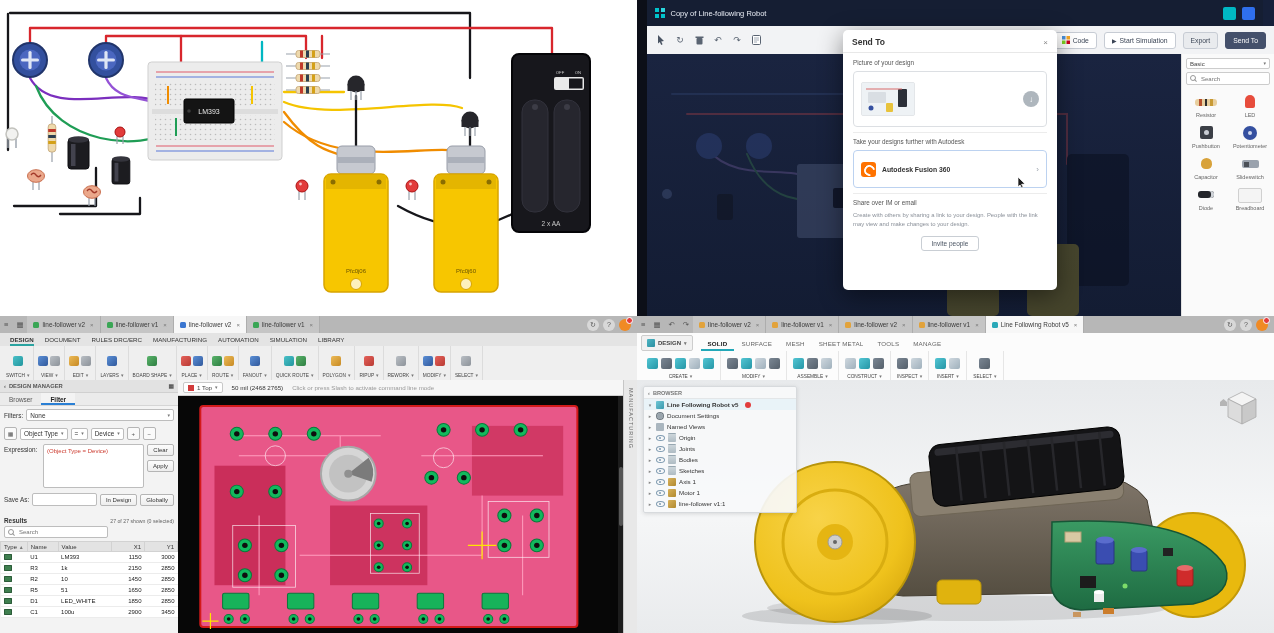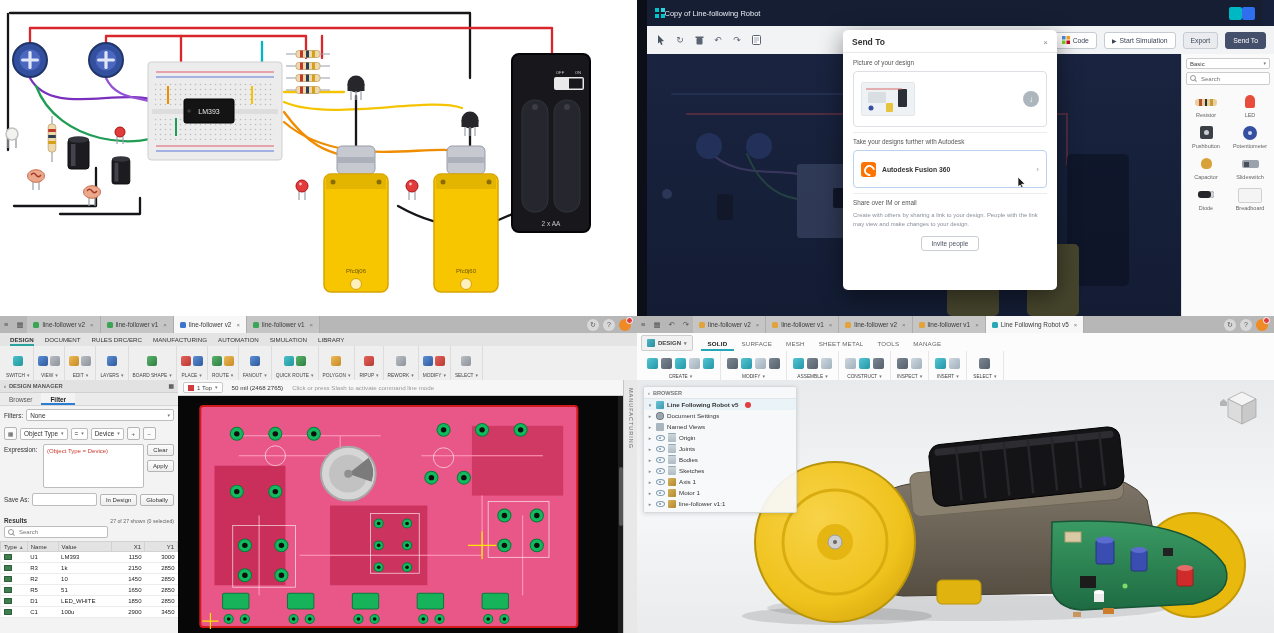--- a/index.html
+++ b/index.html
@@ -8,21 +8,21 @@
   .quad{position:absolute;overflow:hidden}
   #q1{left:0;top:0;width:637px;height:316px;background:#ffffff}
   #q2{left:637px;top:0;width:637px;height:316px;background:#16203a}
   #q3{left:0;top:316px;width:637px;height:317px;background:#ececec}
   #q4{left:637px;top:316px;width:637px;height:317px;background:#f2f3f4}
   .spacer{flex:1}
   .car{font-size:5px;color:#777;line-height:1}
 
   
   .q2-edge{position:absolute;left:0;top:0;bottom:0;width:10px;background:#0c0f18}
-  .q2-topbar{position:absolute;left:10px;right:11px;top:0;height:26px;background:#151e33;display:flex;align-items:center;gap:0;padding:0 8px}
+  .q2-topbar{position:absolute;left:10px;right:11px;top:0;height:26px;background:#151e33;display:flex;align-items:center;gap:6px;padding:0 8px}
   .tk-logo{display:grid;grid-template-columns:4px 4px;gap:1.5px}
   .tk-logo i{width:4px;height:4px;background:#00c4cc}
   .tk-logo i:nth-child(2){background:#2bd6dd}
   .q2-title{color:#e8ecf4;font-size:7.5px}
   .sq{width:13px;height:13px;border-radius:2px}
   .sq.teal{background:#00b8c4}
   .sq.blue{background:#2f6fed}
   .q2-toolbar{position:absolute;left:10px;right:0;top:26px;height:28px;background:#f2f3f5;border-bottom:1px solid #d9dce1;display:flex;align-items:center;gap:7px;padding:0 8px}
   .tico{width:12px;height:12px;display:inline-flex;align-items:center;justify-content:center;color:#5a6472;font-size:9px;line-height:1}
   .q2-btn{display:inline-flex;align-items:center;gap:3px;height:17px;padding:0 7px;border:1px solid #c7ccd4;border-radius:3px;background:#fff;font-size:6.8px;color:#3c4656;white-space:nowrap}

